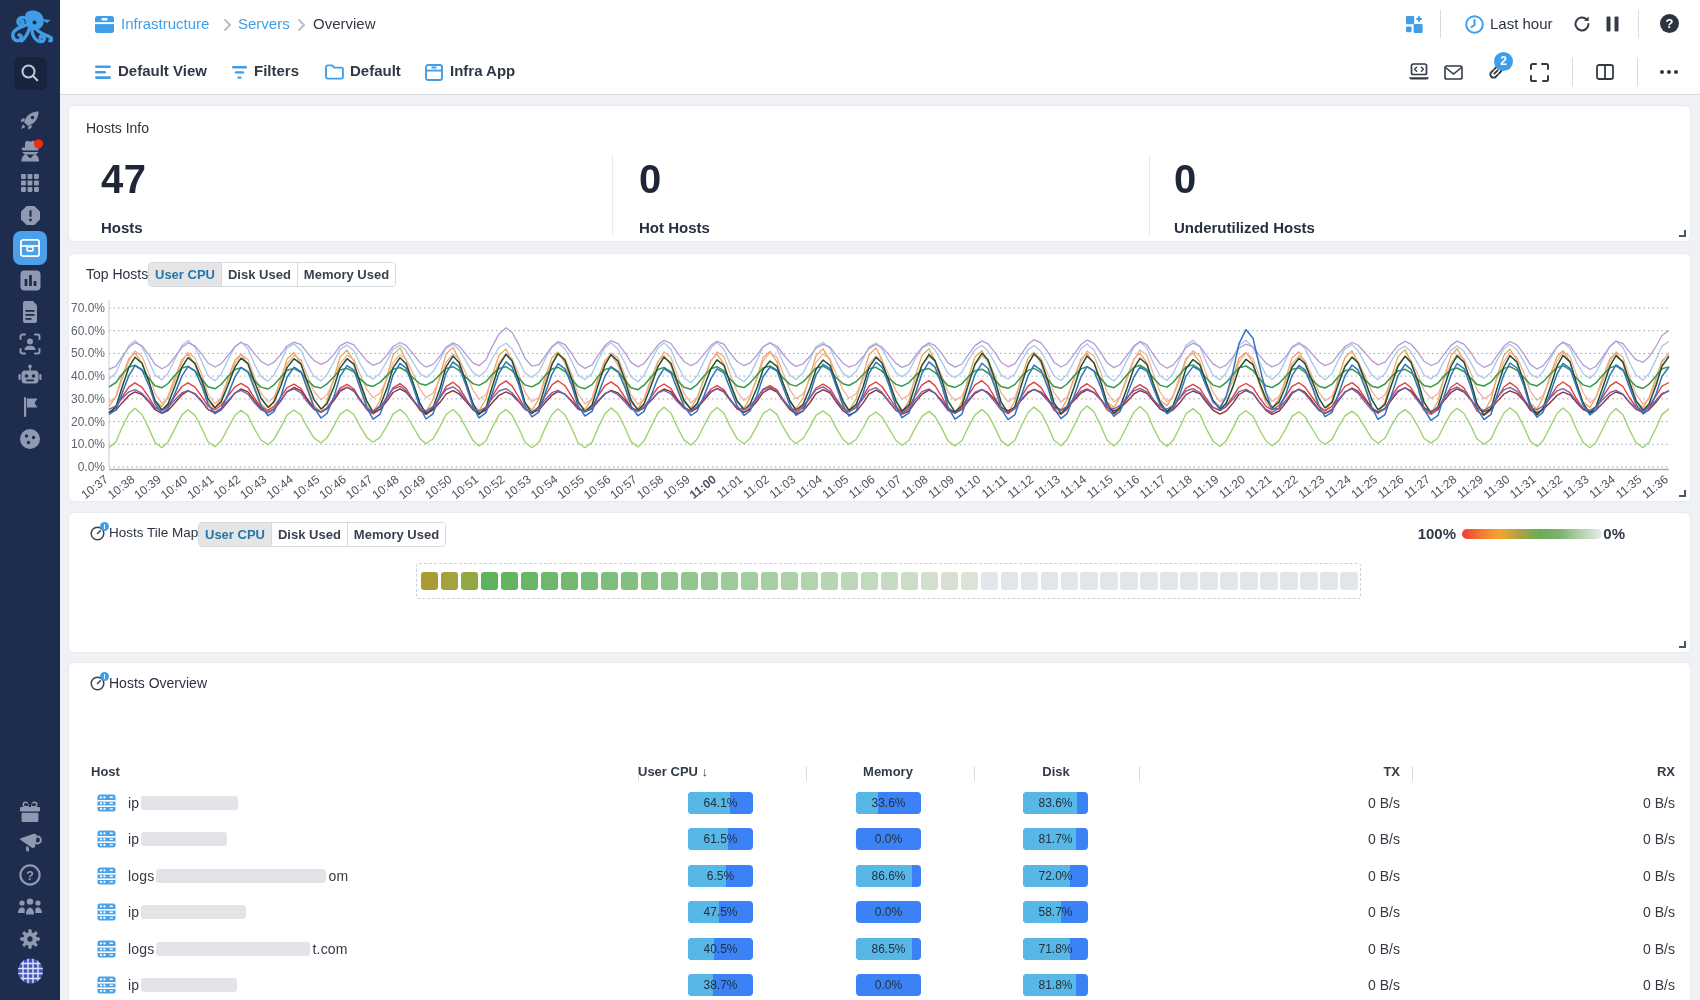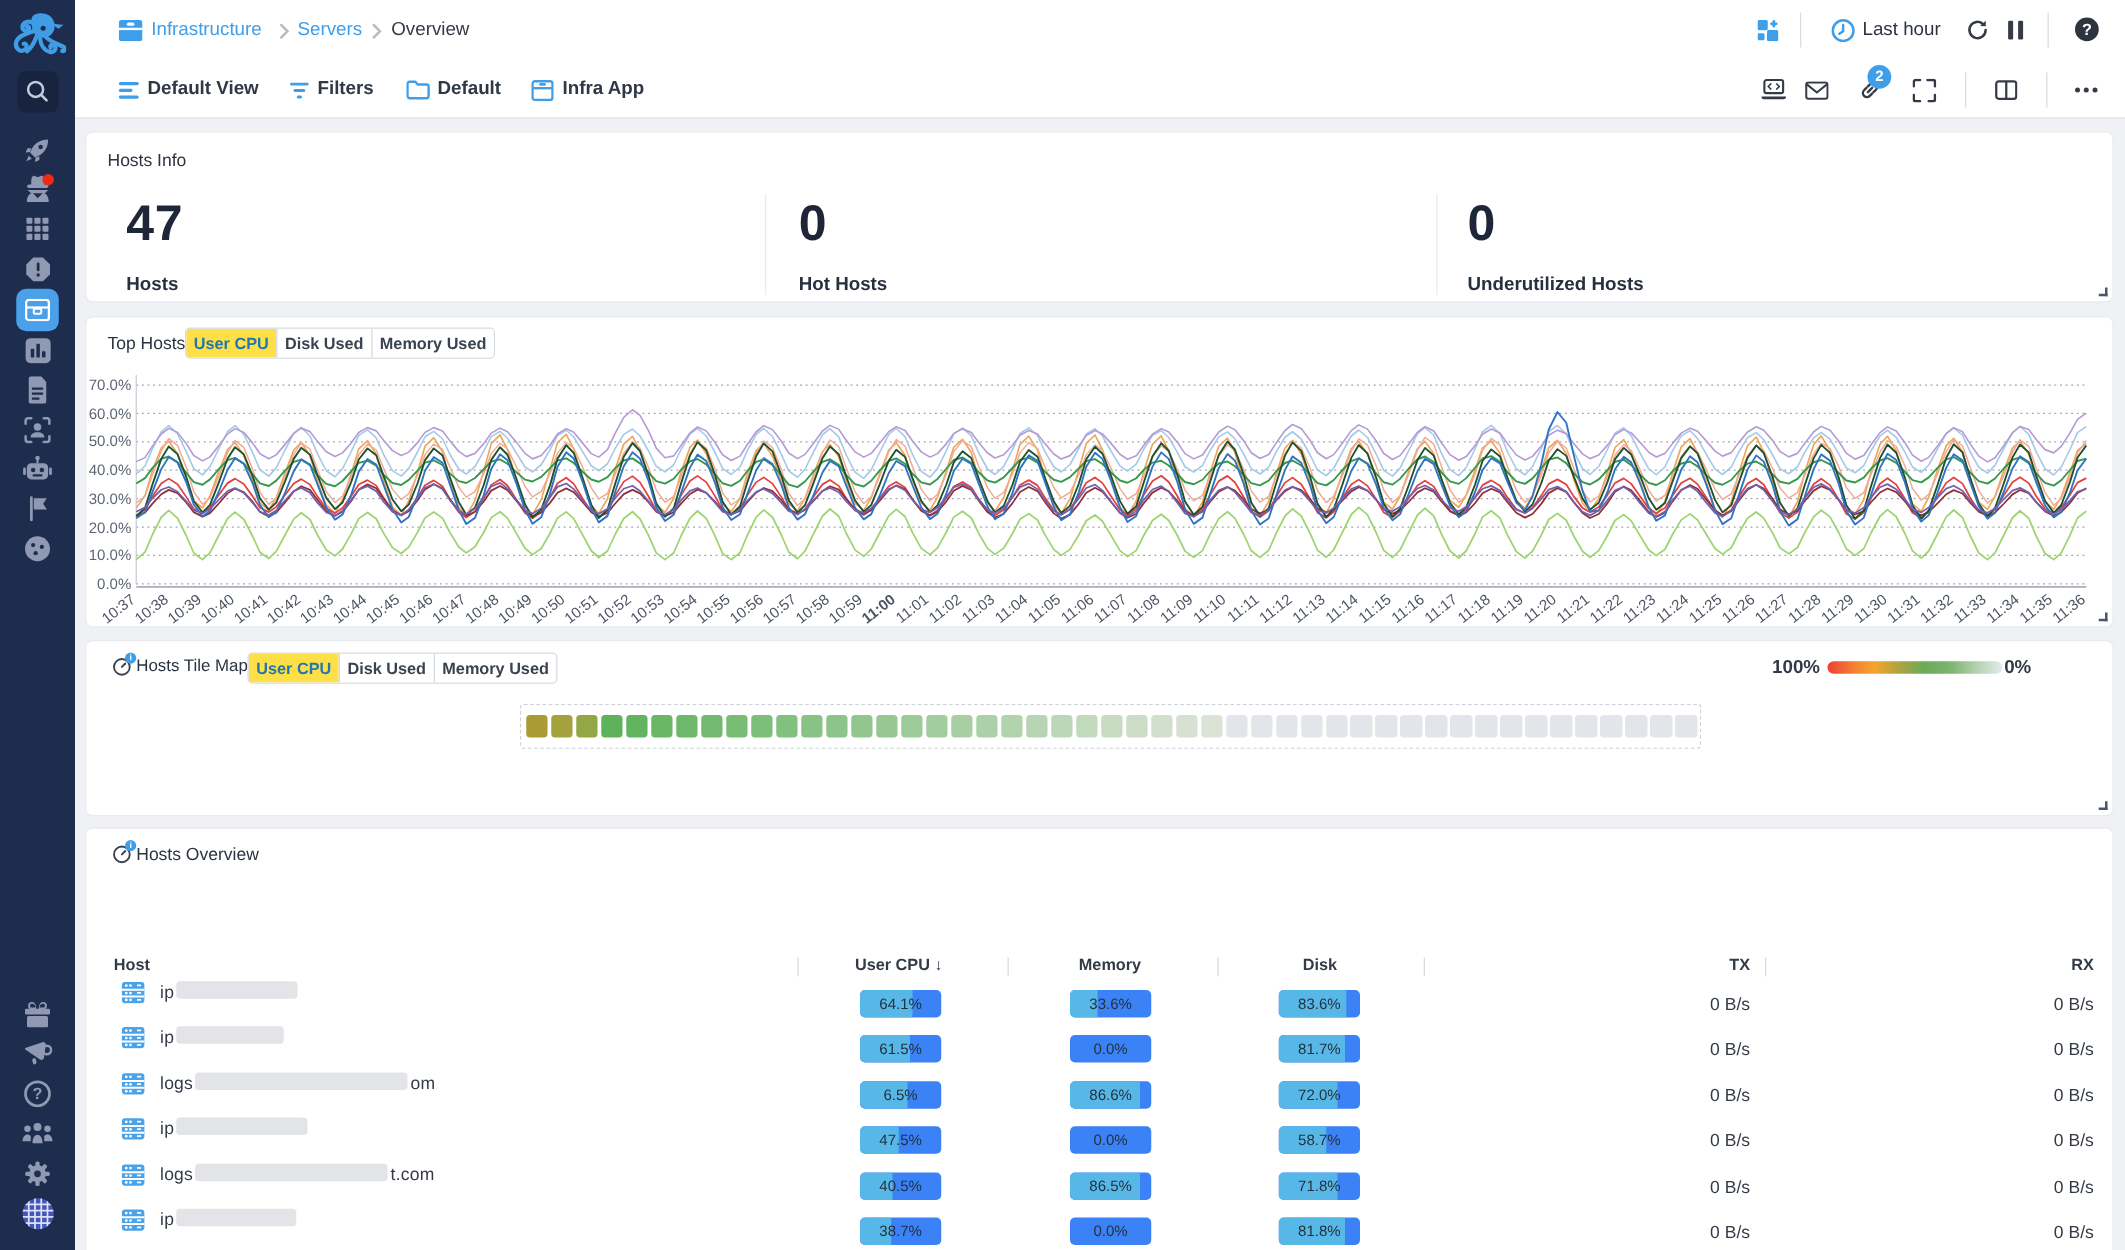--- a/index.html
+++ b/index.html
@@ -13,28 +13,28 @@
 .content{position:absolute;left:0;top:95px;width:1640px;height:905px;background:#f0f1f4}
 .panel{position:absolute;background:#fff;border-radius:6px;border:1px solid #e9eaee}
 .ptitle{font-size:14px;font-weight:500;color:#2b3340}
 .rsz{position:absolute;right:4px;bottom:4px;width:7px;height:7px;border-right:2px solid #4a566e;border-bottom:2px solid #4a566e}
 .statnum{font-size:40px;font-weight:700;color:#1f2637;letter-spacing:0.5px}
 .statlab{font-size:15px;font-weight:700;color:#27303f}
 .vdiv{position:absolute;top:49px;bottom:5px;width:1px;background:#e8eaed}
 .tabs{display:inline-flex;border:1px solid #d6d9de;border-radius:4px;overflow:hidden;background:#fff}
 .tab{font-size:13px;font-weight:700;color:#39424e;padding:4px 6px;border-left:1px solid #d6d9de;background:#fff;line-height:15px}
 .tab:first-child{border-left:none}
-.tab.active{background:#fde047;color:#2277ae}
+.tab.active{background:#e5e5e5;color:#2277ae}
 .tilebox{position:absolute;left:347px;top:50px;width:945px;height:36px;border:1px dashed #ccd0d7;border-radius:3px;display:flex;align-items:center;padding-left:4px;gap:2.6px}
 .tile{width:17.4px;height:17.4px;border-radius:3px;flex:none}
 .searchbox{position:absolute;left:17px;top:49px;width:1588px;height:34px;border:1px solid #d4d7dc;border-radius:6px;background:#fff}
 .thead{position:absolute;left:0;top:101px;width:100%;height:26px;font-size:13px;font-weight:600;color:#333b47}
 .hsep{position:absolute;top:2px;width:1px;height:15px;background:#d8dbe0}
 .trow{position:absolute;left:0;width:100%;height:36px}
-.c-host{position:absolute;left:28px;top:0;height:36px;display:flex;font-size:14px;color:#333a45}
+.c-host{position:absolute;left:28px;top:0;height:36px;display:flex;align-items:center;font-size:14px;color:#333a45}
 .c-host svg{margin-right:12px}
 .redact{display:inline-block;height:14px;background:#e3e4e7;border-radius:3px;margin-left:2px;margin-right:2px}
 .hostpre,.hostsuf{letter-spacing:0.2px}
 .c-cpu{position:absolute;left:619px;top:7px}
 .c-mem{position:absolute;left:787px;top:7px}
 .c-disk{position:absolute;left:954px;top:7px}
 .c-tx{position:absolute;left:1100px;top:0;width:231px;height:36px;line-height:36px;text-align:right;font-size:14px;color:#333a45}
 .c-rx{position:absolute;left:1343px;top:0;width:263px;height:36px;line-height:36px;text-align:right;font-size:14px;color:#333a45}
 .barbg{position:relative;width:65px;height:22px;background:#3b82f6;border-radius:4px;overflow:hidden}
 .bartxt{position:absolute;left:0;right:0;top:0;line-height:22px;text-align:center;font-size:12px;color:#23313d;z-index:2}
@@ -555,21 +555,21 @@
     <svg width="15" height="15" viewBox="0 0 16 16">
             <circle cx="8" cy="8" r="6.7" fill="none" stroke="#39424e" stroke-width="1.6"></circle>
             <line x1="8" y1="8" x2="10.9" y2="5.1" stroke="#39424e" stroke-width="1.7" stroke-linecap="round"></line>
           </svg>
     <div class="ibadge">i</div>
   </div>
   <div class="ptitle" style="position:absolute;left:40px;top:12px">Hosts Overview</div>
   <div class="thead">
     <span style="position:absolute;left:22px">Host</span>
     <div class="hsep" style="left:569px"></div>
-    <span style="position:absolute;left:569px;width:162px;text-align:center">User CPU ↓</span>
+    <span style="position:absolute;left:569px;width:162px;text-align:left">User CPU ↓</span>
     <div class="hsep" style="left:737px"></div>
     <span style="position:absolute;left:737px;width:164px;text-align:center">Memory</span>
     <div class="hsep" style="left:905px"></div>
     <span style="position:absolute;left:905px;width:164px;text-align:center">Disk</span>
     <div class="hsep" style="left:1070px"></div>
     <span style="position:absolute;left:1100px;width:231px;text-align:right">TX</span>
     <div class="hsep" style="left:1343px"></div>
     <span style="position:absolute;left:1343px;width:263px;text-align:right">RX</span>
   </div>
   <div style="position:absolute;left:0;top:122px;width:100%">

